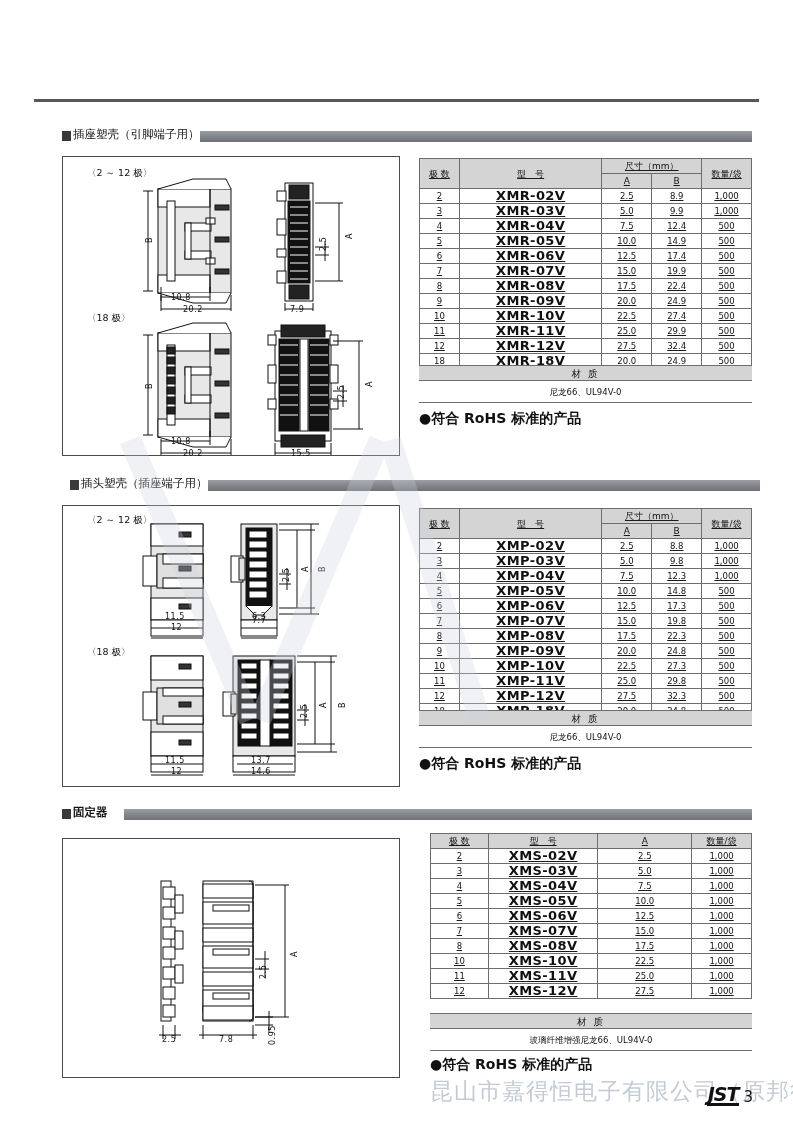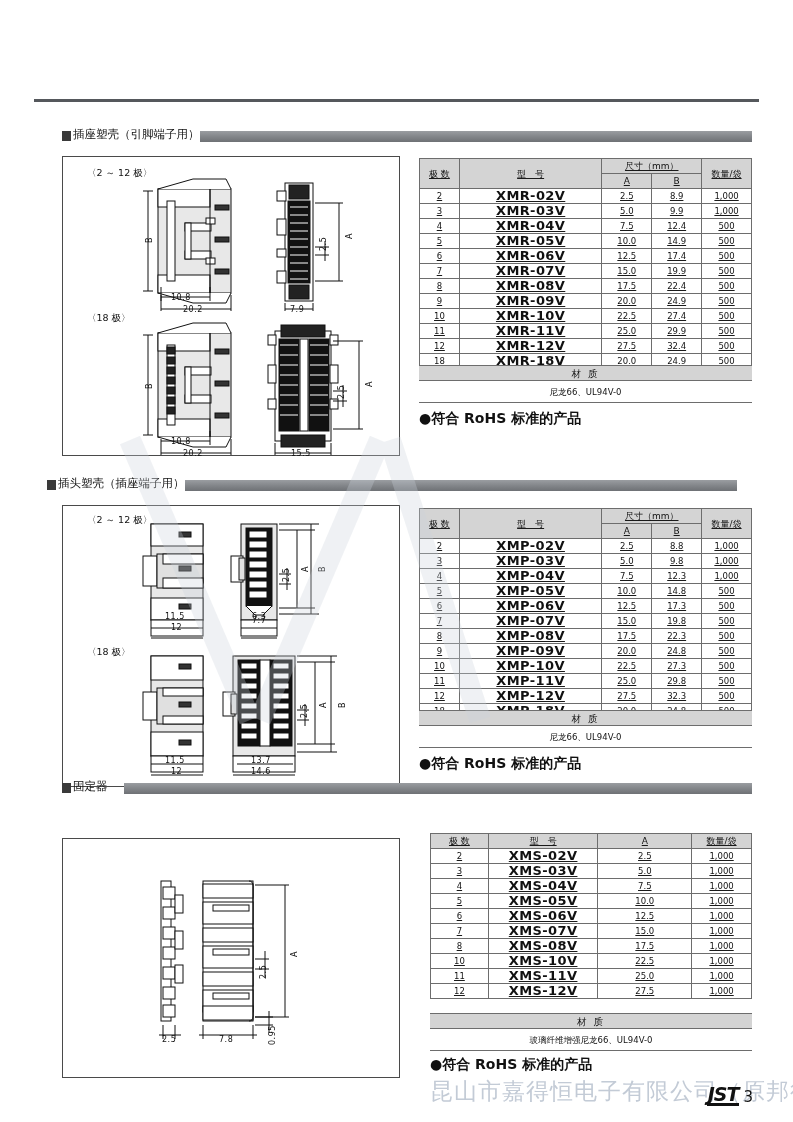--- a/index.html
+++ b/index.html
@@ -451,21 +451,21 @@
 </table>
 
 <div class="mat-wrap" style="left:419px; top:365px; width:333px;">
   <div class="mat-head">材 质</div>
   <div class="mat-body">尼龙66、UL94V-0</div>
 </div>
 <div class="notes" style="left:419px; top:412px; width:333px;">
   <div class="n1">●符合 RoHS 标准的产品</div>
 </div>
 
-<div class="sec-bar" style="left:47px; top:479px; width:690px;">
+<div class="sec-bar" style="left:70px; top:479px; width:690px;">
   <div class="sq"></div>
   <div class="txt">插头塑壳（插座端子用）</div>
   <div class="bar" style="left:138px; width:552px;"></div>
 </div>
 
 <div class="draw-box" style="left:62px; top:505px; width:338px; height:282px;">
 
   <div class="poles-label" style="left:24px; top:8px;">〈2 ～ 12 极〉</div>
 
   <svg width="338" height="132" style="position:absolute; left:0; top:10px;">
@@ -689,21 +689,21 @@
 </table>
 
 <div class="mat-wrap" style="left:419px; top:710px; width:333px;">
   <div class="mat-head">材 质</div>
   <div class="mat-body">尼龙66、UL94V-0</div>
 </div>
 <div class="notes" style="left:419px; top:757px; width:333px;">
   <div class="n1">●符合 RoHS 标准的产品</div>
 </div>
 
-<div class="sec-bar" style="left:62px; top:782px; width:690px;">
+<div class="sec-bar" style="left:62px; top:808px; width:690px;font-weight:bold;">
   <div class="sq"></div>
   <div class="txt">固定器</div>
   <div class="bar" style="left:62px; width:628px;"></div>
 </div>
 
 <div class="draw-box" style="left:62px; top:838px; width:338px; height:240px;">
   <svg width="338" height="238" style="position:absolute; left:0; top:0;">
     <g stroke="#111" fill="none" stroke-width="1">
 
       <rect x="98" y="42" width="10" height="140" fill="#fff"></rect>

